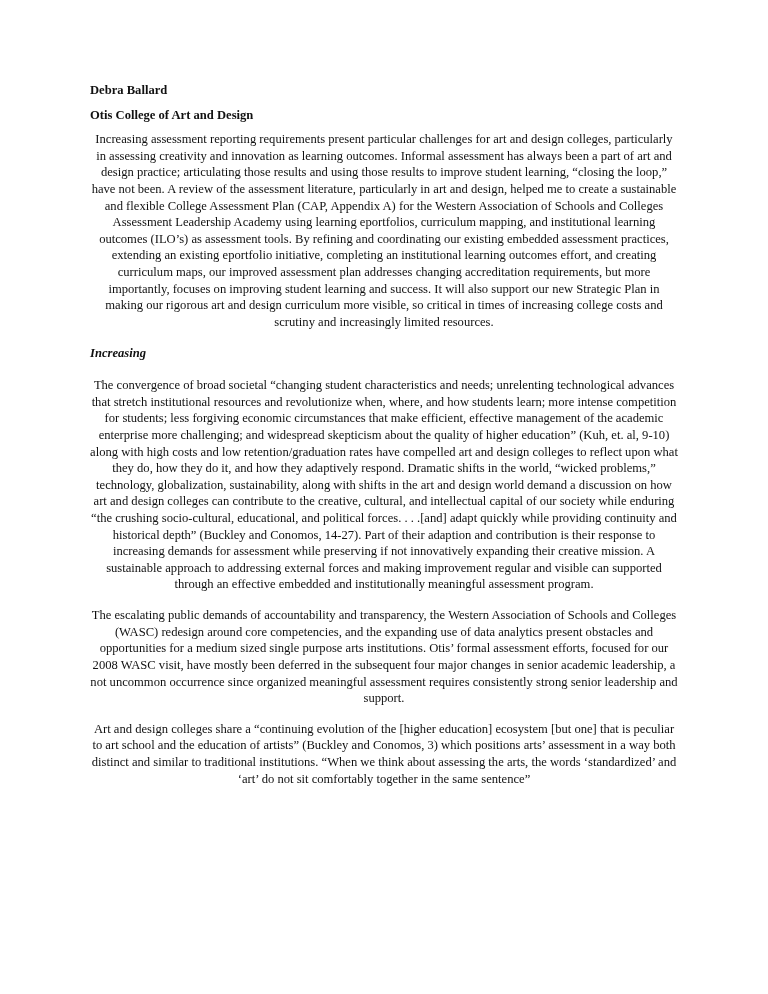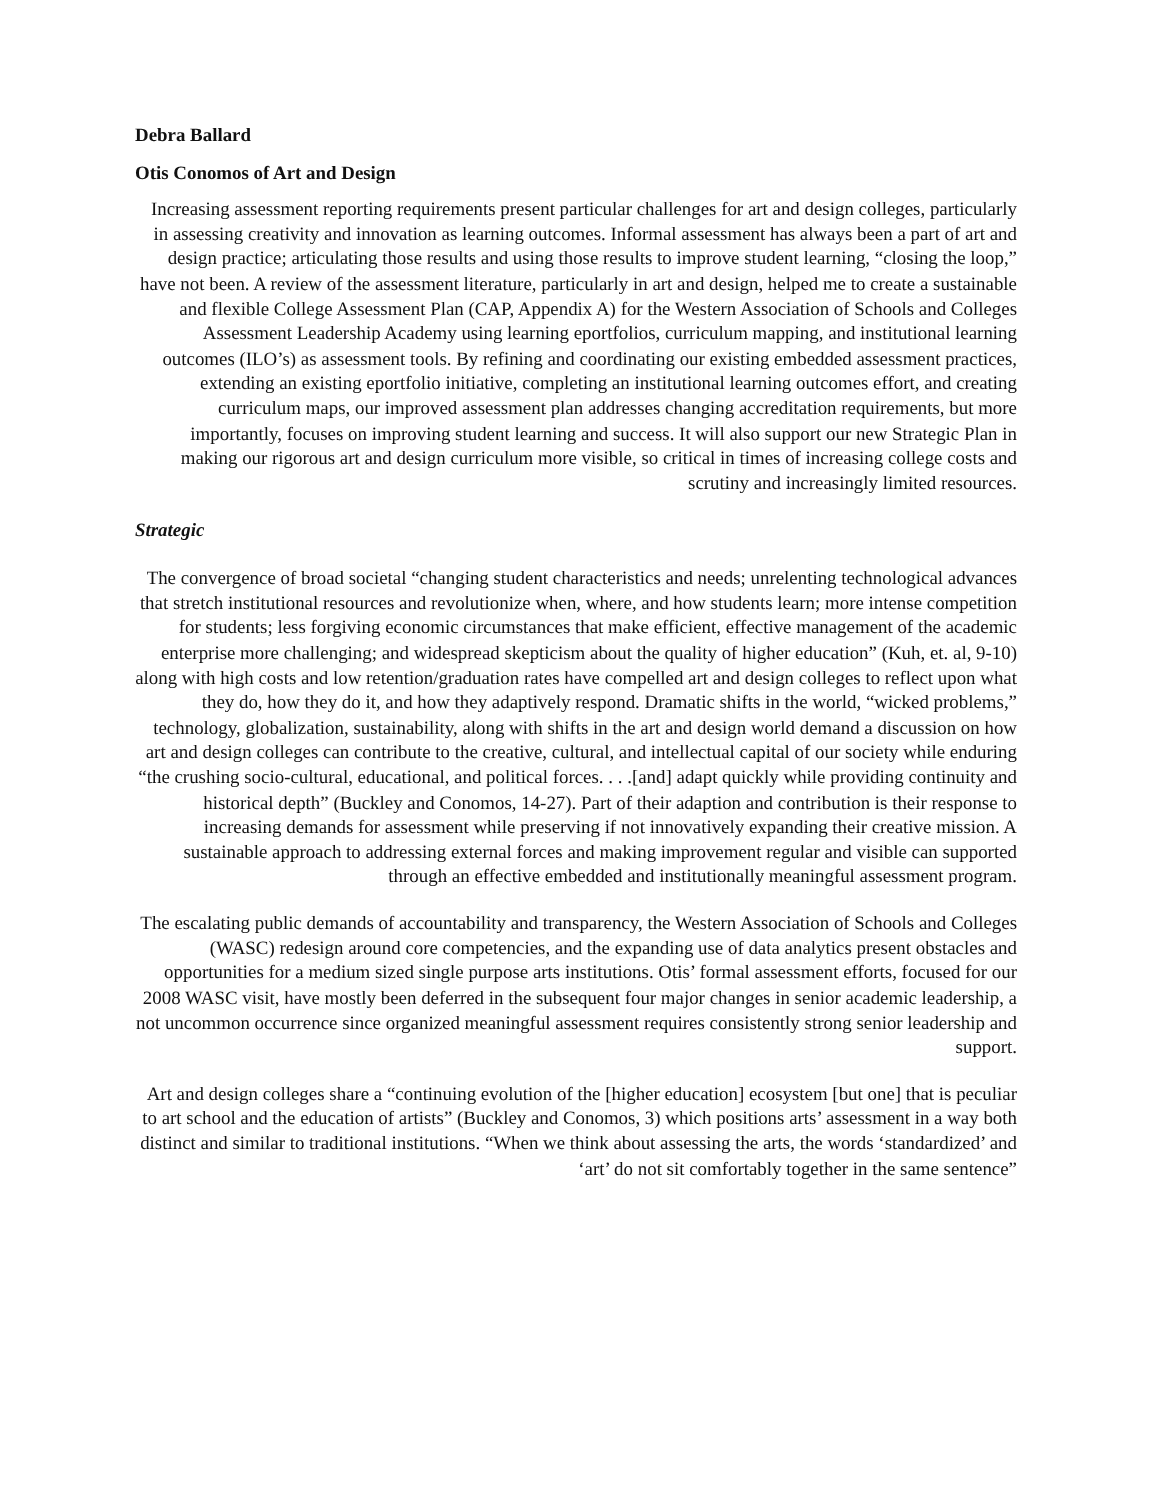--- a/index.html
+++ b/index.html
@@ -23,21 +23,21 @@
     font-weight: bold;
     margin: 0 0 8px 0;
   }
   .doc-title {
     font-weight: bold;
     text-align: center;
     margin: 6px 0 16px 0;
   }
   .para {
     margin: 0 0 14px 0;
-    text-align: right;
+    text-align: center;
   }
   .section-heading {
     font-weight: bold;
     font-style: italic;
     margin: 6px 0 16px 0;
   }
   .page-footer {
     position: absolute;
     left: 0;
     right: 0;
@@ -46,26 +46,26 @@
     font-weight: normal;
   }
 </style>
 </head>
 <body>
 
 <div class="page">
 
   <p class="hdr-line">Debra Ballard</p>
 
-  <p class="hdr-line">Otis Conomos of Art and Design</p>
+  <p class="hdr-line">Otis College of Art and Design</p>
 
 
   <p class="para">Increasing assessment reporting requirements present particular challenges for art and design colleges, particularly in assessing creativity and innovation as learning outcomes. Informal assessment has always been a part of art and design practice; articulating those results and using those results to improve student learning, “closing the loop,” have not been. A review of the assessment literature, particularly in art and design, helped me to create a sustainable and flexible College Assessment Plan (CAP, Appendix A) for the Western Association of Schools and Colleges Assessment Leadership Academy using learning eportfolios, curriculum mapping, and institutional learning outcomes (ILO’s) as assessment tools. By refining and coordinating our existing embedded assessment practices, extending an existing eportfolio initiative, completing an institutional learning outcomes effort, and creating curriculum maps, our improved assessment plan addresses changing accreditation requirements, but more importantly, focuses on improving student learning and success. It will also support our new Strategic Plan in making our rigorous art and design curriculum more visible, so critical in times of increasing college costs and scrutiny and increasingly limited resources.</p>
 
-  <p class="section-heading">Strategic</p>
+  <p class="section-heading">Increasing</p>
 
   <p class="para">The convergence of broad societal “changing student characteristics and needs; unrelenting technological advances that stretch institutional resources and revolutionize when, where, and how students learn; more intense competition for students; less forgiving economic circumstances that make efficient, effective management of the academic enterprise more challenging; and widespread skepticism about the quality of higher education” (Kuh, et. al, 9-10) along with high costs and low retention/graduation rates have compelled art and design colleges to reflect upon what they do, how they do it, and how they adaptively respond. Dramatic shifts in the world, “wicked problems,” technology, globalization, sustainability, along with shifts in the art and design world demand a discussion on how art and design colleges can contribute to the creative, cultural, and intellectual capital of our society while enduring “the crushing socio-cultural, educational, and political forces. . . .[and] adapt quickly while providing continuity and historical depth” (Buckley and Conomos, 14-27). Part of their adaption and contribution is their response to increasing demands for assessment while preserving if not innovatively expanding their creative mission. A sustainable approach to addressing external forces and making improvement regular and visible can supported through an effective embedded and institutionally meaningful assessment program.</p>
 
   <p class="para">The escalating public demands of accountability and transparency, the Western Association of Schools and Colleges (WASC) redesign around core competencies, and the expanding use of data analytics present obstacles and opportunities for a medium sized single purpose arts institutions. Otis’ formal assessment efforts, focused for our 2008 WASC visit, have mostly been deferred in the subsequent four major changes in senior academic leadership, a not uncommon occurrence since organized meaningful assessment requires consistently strong senior leadership and support.</p>
 
   <p class="para">Art and design colleges share a “continuing evolution of the [higher education] ecosystem [but one] that is peculiar to art school and the education of artists” (Buckley and Conomos, 3) which positions arts’ assessment in a way both distinct and similar to traditional institutions. “When we think about assessing the arts, the words ‘standardized’ and ‘art’ do not sit comfortably together in the same sentence”</p>
 
   <div class="page-footer">Page 1 of 17</div>
 
 </div>

